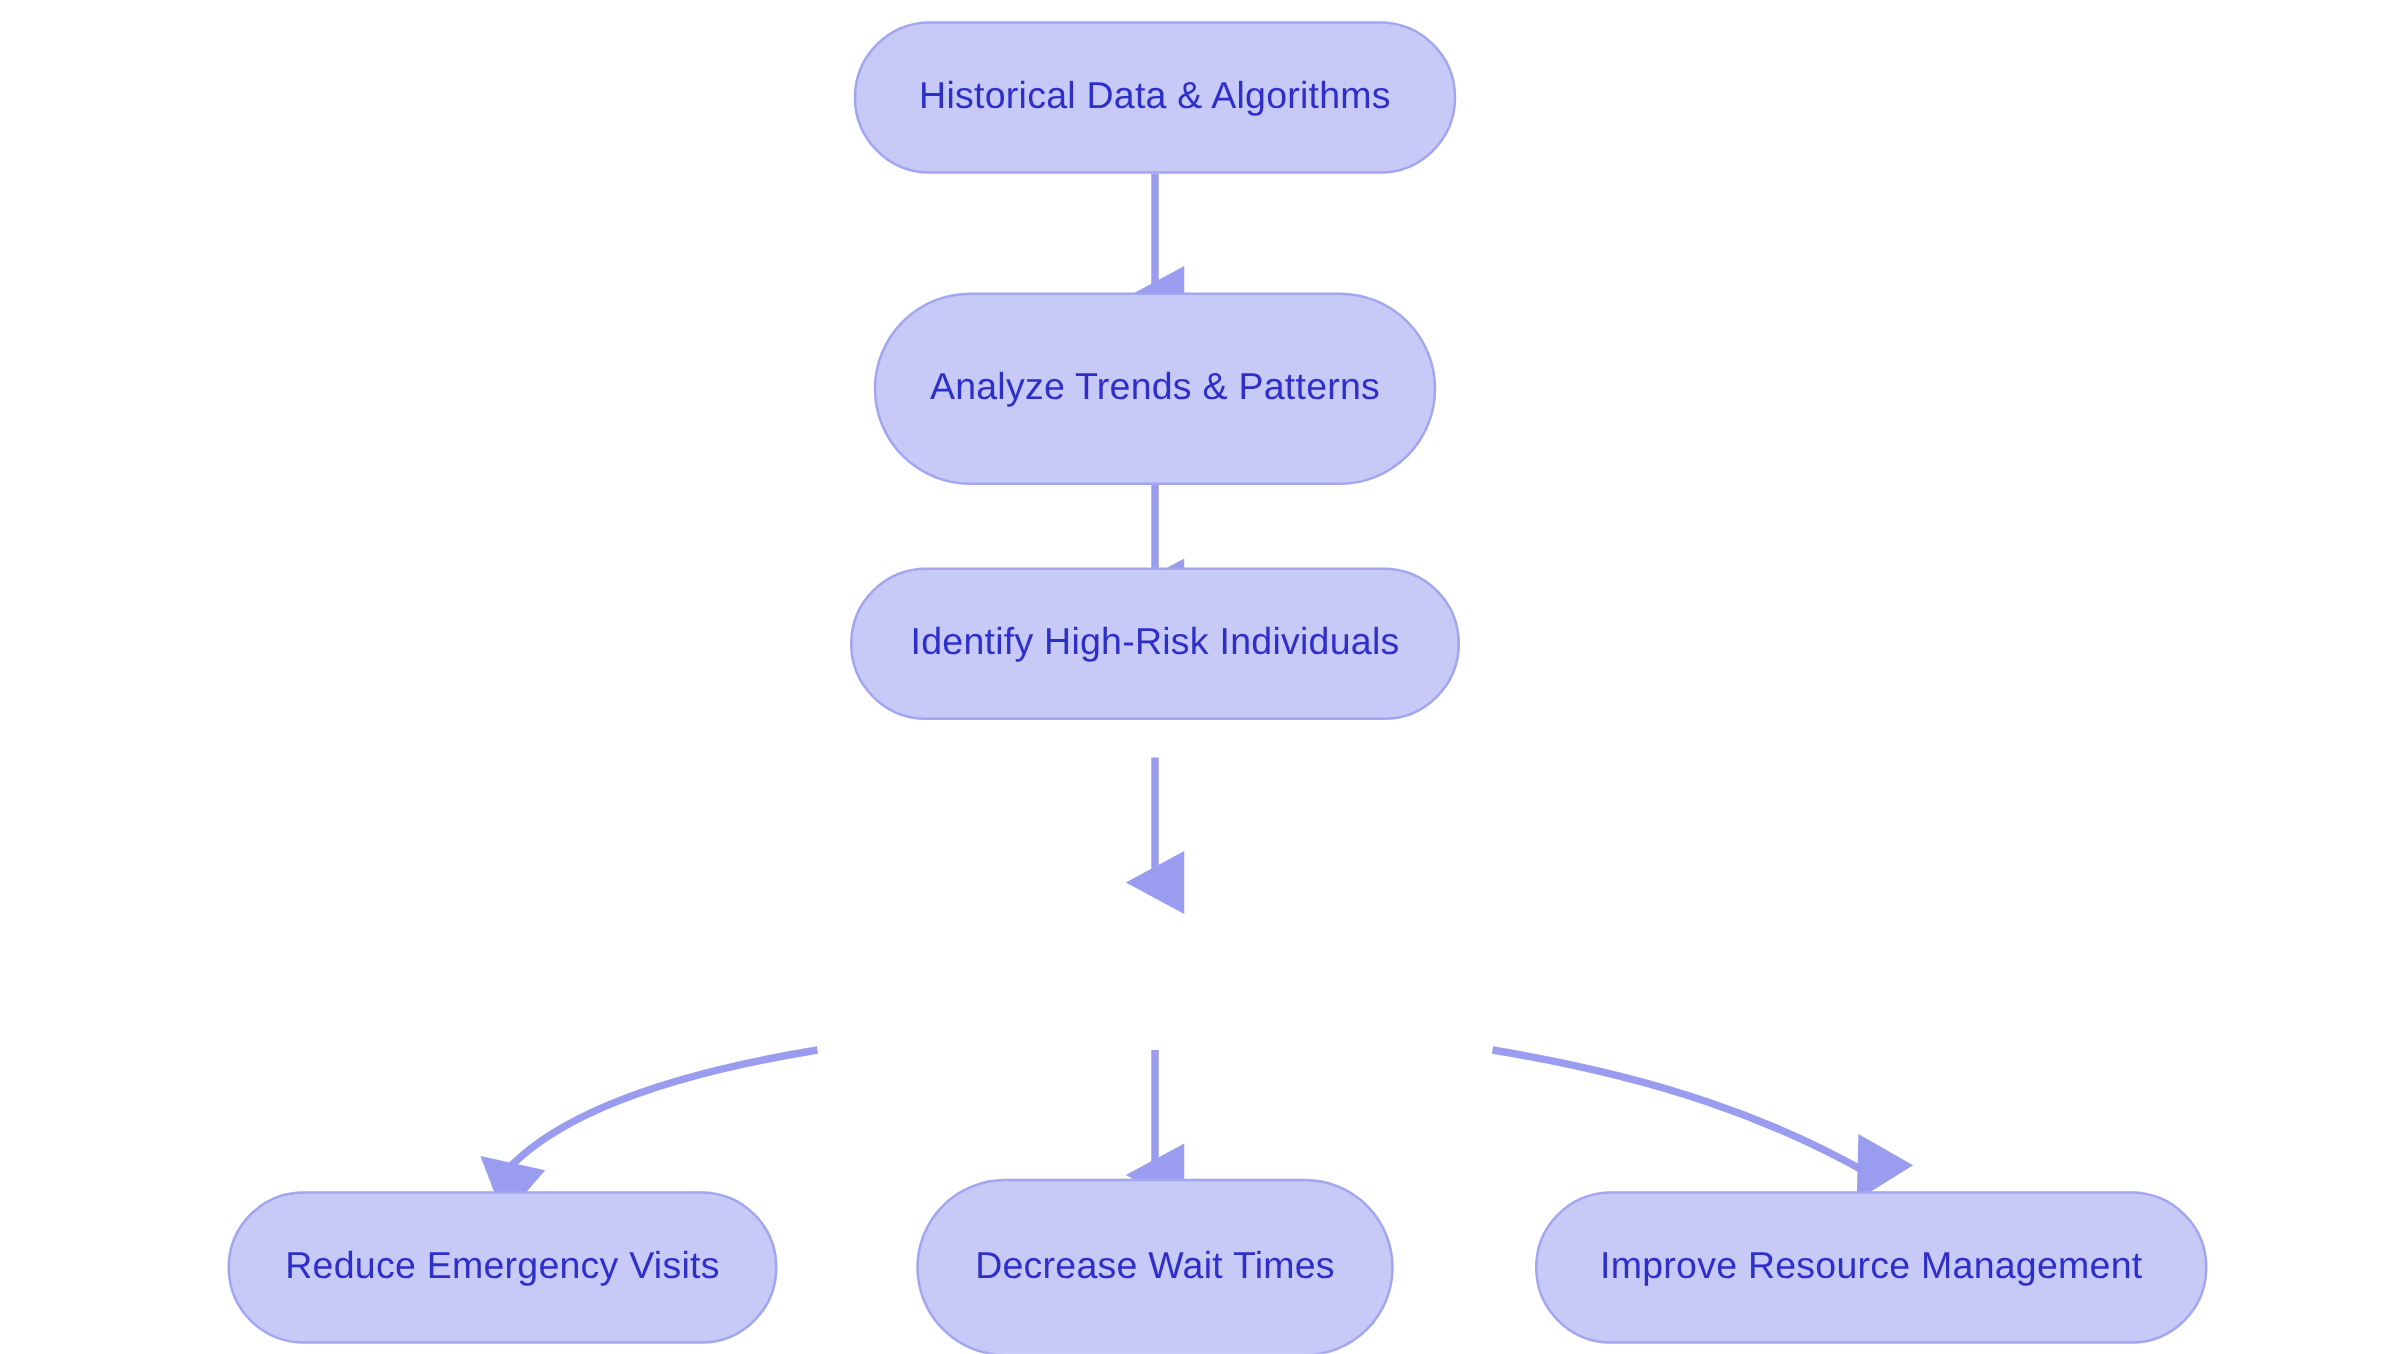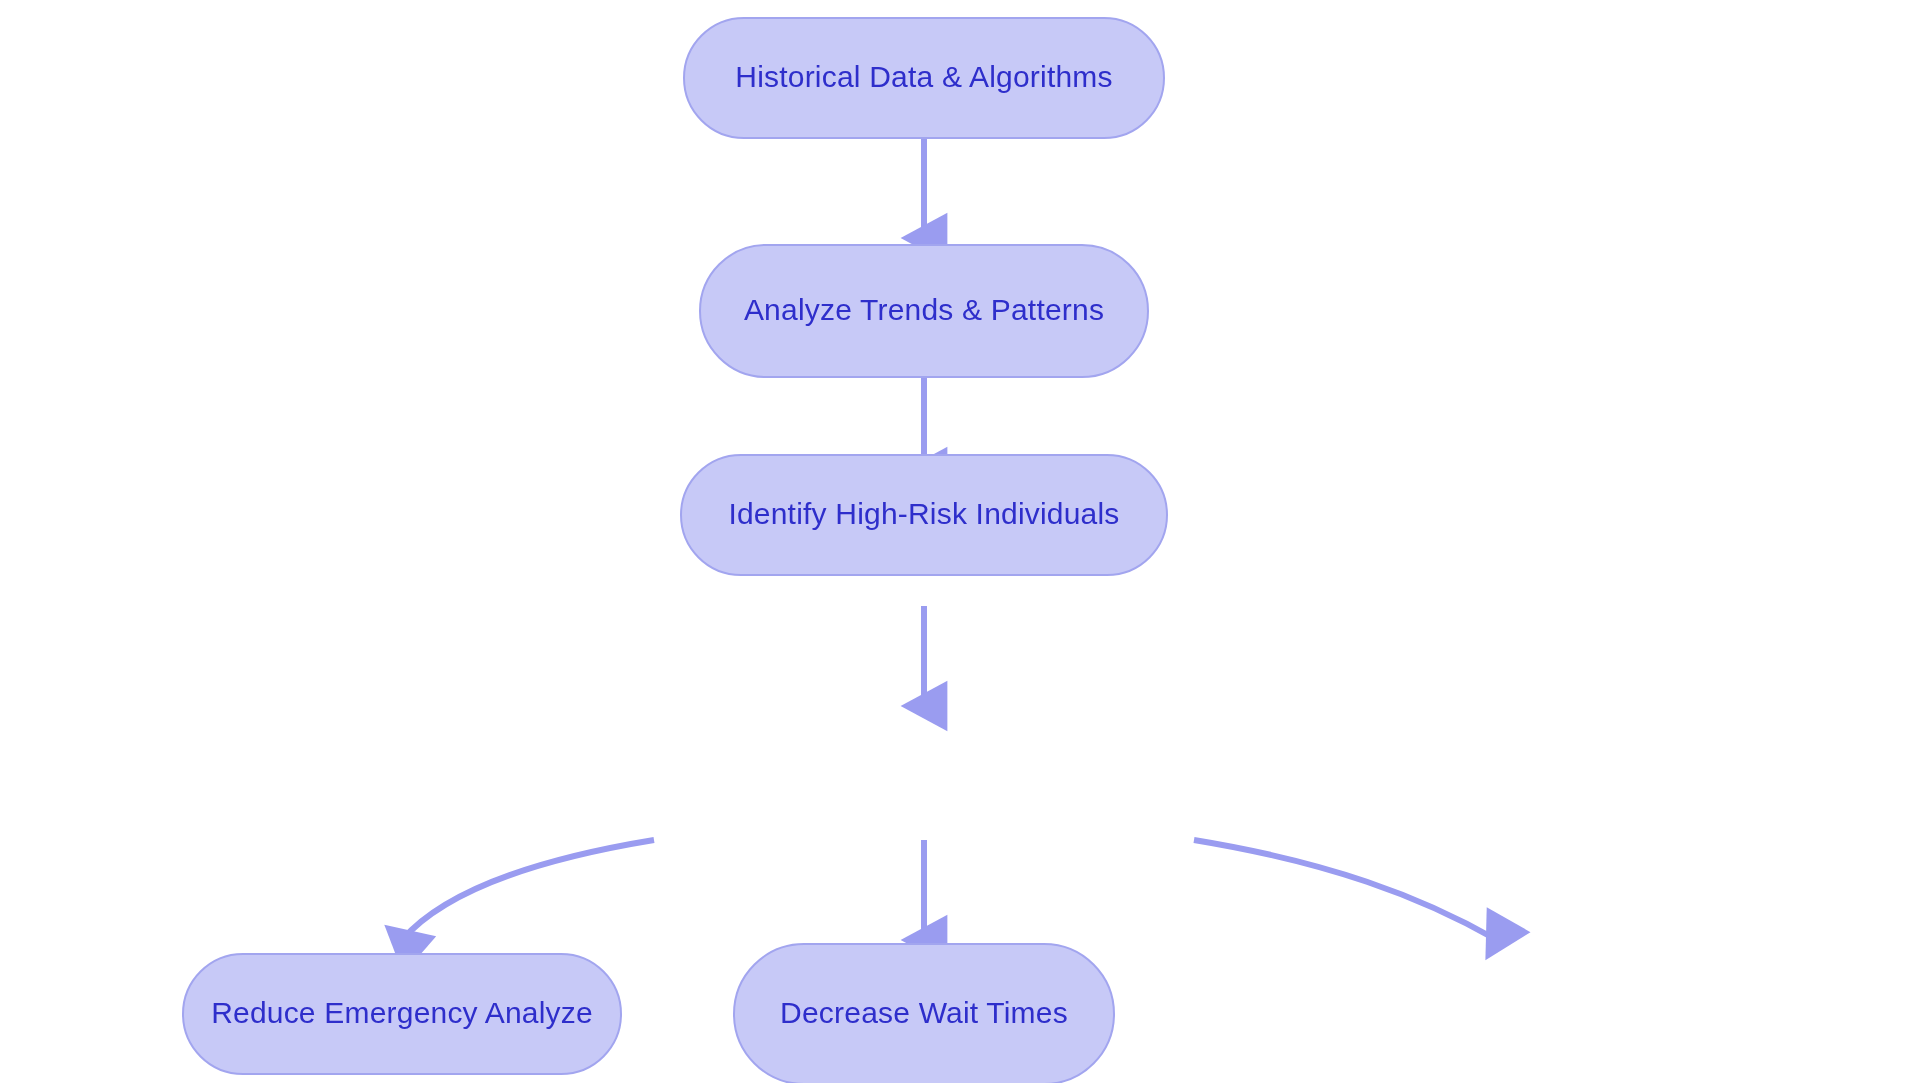--- a/index.html
+++ b/index.html
@@ -73,31 +73,34 @@
       <path d="M 924 840 L 924 940" marker-end="url(#arrowhead)"></path>
 
       <path d="M 1194 840 C 1328 862, 1420 896, 1497 940" marker-end="url(#arrowhead)"></path>
     </g>
   </svg>
 
   <div class="node" style="left:924px; top:78px; width:482px; height:122px;">
     <span class="node-label">Historical Data &amp; Algorithms</span>
   </div>
 
-  <div class="node" style="left:924px; top:311px; width:450px; height:134px;">
+  <div class="node" style="left:924px; top:311px; width:450px; height:154px;">
     <span class="node-label">Analyze Trends &amp; Patterns</span>
   </div>
 
   <div class="node" style="left:924px; top:515px; width:488px; height:122px;">
     <span class="node-label">Identify High-Risk Individuals</span>
   </div>
 
 
   <div class="node" style="left:402px; top:1014px; width:440px; height:122px;">
-    <span class="node-label">Reduce Emergency Analyze</span>
+    <span class="node-label">Reduce Emergency Visits</span>
   </div>
 
   <div class="node" style="left:924px; top:1014px; width:382px; height:142px;">
     <span class="node-label">Decrease Wait Times</span>
   </div>
 
+  <div class="node" style="left:1497px; top:1014px; width:538px; height:122px;">
+    <span class="node-label">Improve Resource Management</span>
+  </div>
 
 </div>
 
 </body></html>

